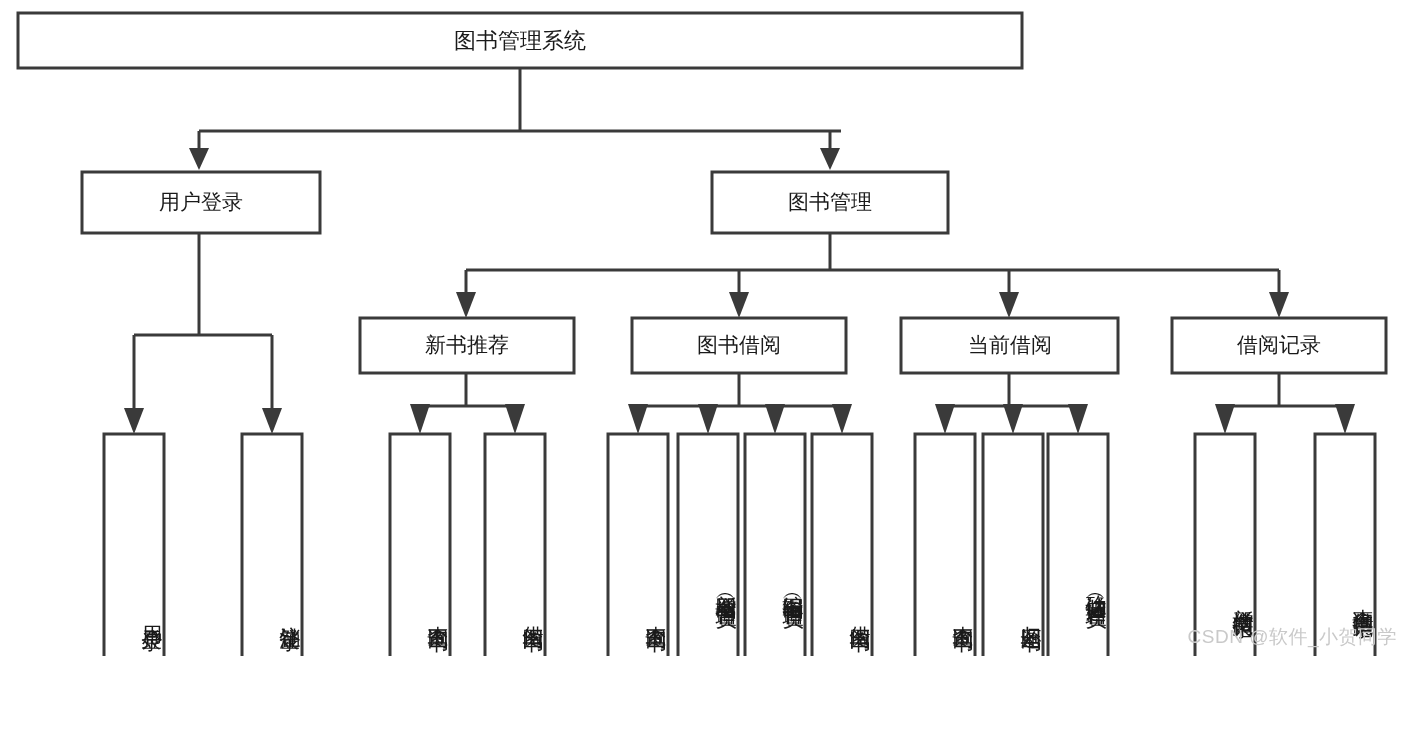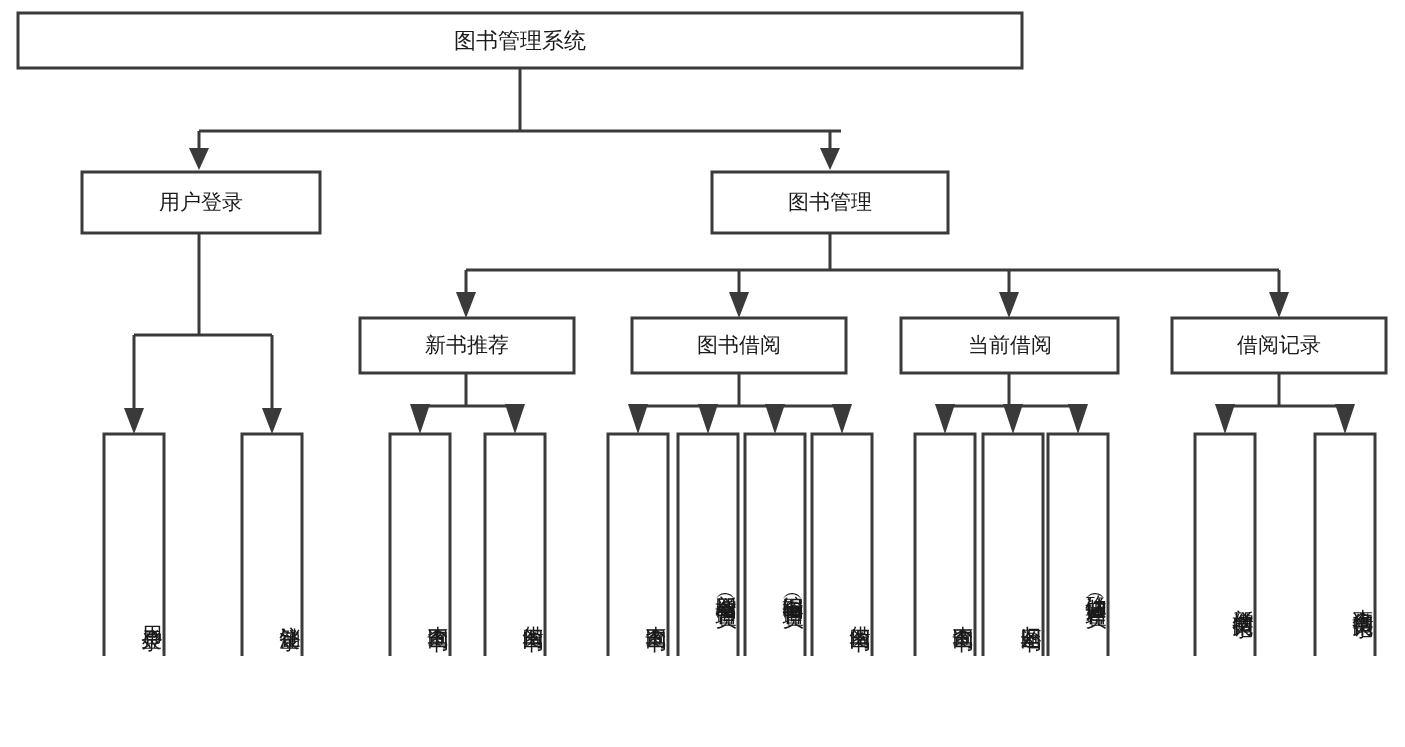--- a/index.html
+++ b/index.html
@@ -204,14 +204,15 @@
   <div class="leaf-label-wrap" style="left:745px; top:444px; width:60px; height:285px;">编辑图书（管理员）</div>
   <div class="leaf-label-wrap" style="left:812px; top:498px; width:60px; height:230px;">借阅图书</div>
 
   <div class="leaf-label-wrap" style="left:915px; top:498px; width:60px; height:230px;">查询图书</div>
   <div class="leaf-label-wrap" style="left:983px; top:498px; width:60px; height:230px;">归还图书</div>
   <div class="leaf-label-wrap" style="left:1048px; top:444px; width:60px; height:285px;">确认归还（管理员）</div>
 
   <div class="leaf-label-wrap" style="left:1195px; top:468px; width:60px; height:260px;">新增借阅记录</div>
   <div class="leaf-label-wrap" style="left:1315px; top:468px; width:60px; height:260px;">查询借阅记录</div>
 
+  <div class="watermark">CSDN @软件_小贺同学</div>
 
 </div>
 
 </body></html>

